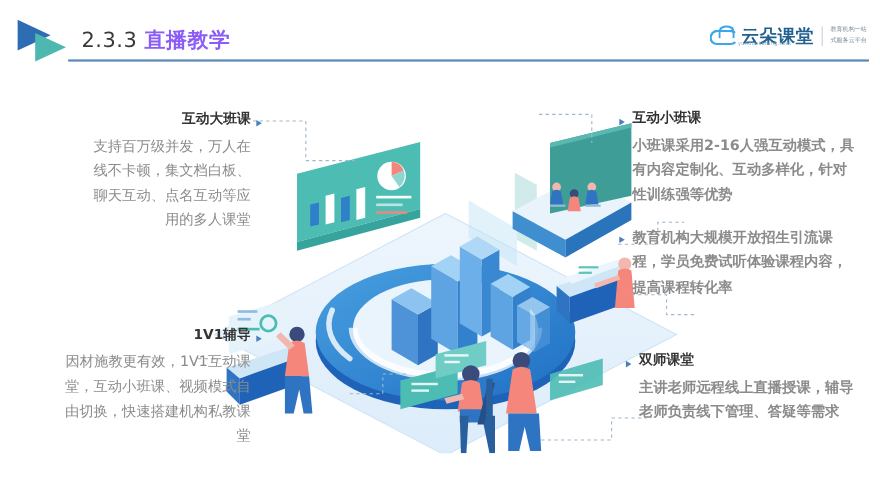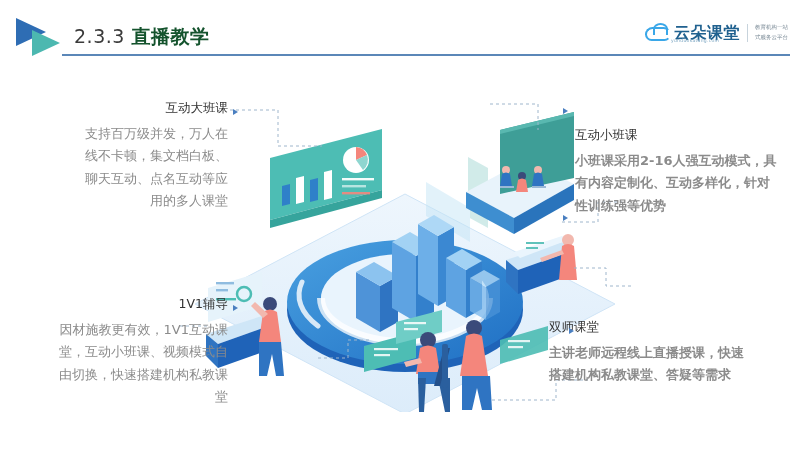--- a/index.html
+++ b/index.html
@@ -26,21 +26,21 @@
     border-bottom:13px solid transparent;
     border-left:28px solid #4cb8b0;
   }
 
   .page-title {
     position:absolute; left:74px; top:24px;
     font-size:19px; color:#3a3a3a; letter-spacing:.5px;
     white-space:nowrap;
   }
   .page-title .num { font-weight:400; }
-  .page-title .zh { font-weight:700; color:#14532d; }
+  .page-title .zh { font-weight:700; color:#8b5cf6; }
 
   .title-rule {
     position:absolute; left:62px; top:54px; width:728px; height:2px;
     background:#5b87b8;
   }
 
   
   .brand { position:absolute; right:12px; top:18px; display:flex; align-items:center; height:30px; }
   .brand .cloud-icon { position:relative; width:26px; height:20px; margin-right:3px; }
   .brand .cloud-icon .c1 {
@@ -58,21 +58,21 @@
   .brand .brand-url {
     position:absolute; left:26px; top:20px;
     font-size:4.5px; color:#7fa8c4; letter-spacing:.3px;
   }
   .brand .divider { width:1px; height:18px; background:#c7d3dc; margin:0 7px; }
   .brand .tagline { font-size:5.5px; line-height:1.75; color:#7a8a96; white-space:nowrap; }
 
   
   .callout { position:absolute; }
   .callout h3 {
-    font-size:12.5px; font-weight:400; color:#333; margin-bottom:6px; white-space:nowrap;
+    font-size:12.5px; font-weight:700; color:#333; margin-bottom:6px; white-space:nowrap;
   }
   .callout p {
     font-size:13px; line-height:1.72; color:#8b8b8b; margin:0;
   }
   .callout.right h3 { text-align:left; }
   .callout.right p  { text-align:left;font-weight:bold; }
   .callout.left  h3 { text-align:right; }
   .callout.left  p  { text-align:right; }
 
   .bullet {
@@ -307,27 +307,28 @@
   <p>支持百万级并发，万人在线不卡顿，集文档白板、聊天互动、点名互动等应用的多人课堂</p>
 </div>
 <span class="bullet r" style="left:233px; top:109px;"></span>
 
 <div class="callout left" style="left:58px; top:296px; width:170px;">
   <h3>1V1辅导</h3>
   <p>因材施教更有效，1V1互动课堂，互动小班课、视频模式自由切换，快速搭建机构私教课堂</p>
 </div>
 <span class="bullet r" style="left:233px; top:305px;"></span>
 
-<div class="callout right" style="left:575px; top:99px; width:205px;margin-top:28px;">
+<div class="callout right" style="left:575px; top:99px; width:205px;">
   <h3>互动小班课</h3>
   <p>小班课采用2-16人强互动模式，具有内容定制化、互动多样化，针对性训练强等优势</p>
 </div>
 <span class="bullet r" style="left:563px; top:108px;"></span>
 
 <div class="callout right" style="left:575px; top:206px; width:205px;">
+  <p>教育机构大规模开放招生引流课程，学员免费试听体验课程内容，提高课程转化率</p>
 </div>
 <span class="bullet r" style="left:563px; top:215px;"></span>
 
-<div class="callout right" style="left:549px; top:319px; width:205px;">
+<div class="callout right" style="left:581px; top:319px; width:205px;">
   <h3>双师课堂</h3>
-  <p>主讲老师远程线上直播授课，快速搭建机构私教课堂、答疑等需求</p>
+  <p>主讲老师远程线上直播授课，辅导老师负责线下管理、答疑等需求</p>
 </div>
 <span class="bullet r" style="left:569px; top:328px;"></span>
 
 </body></html>

